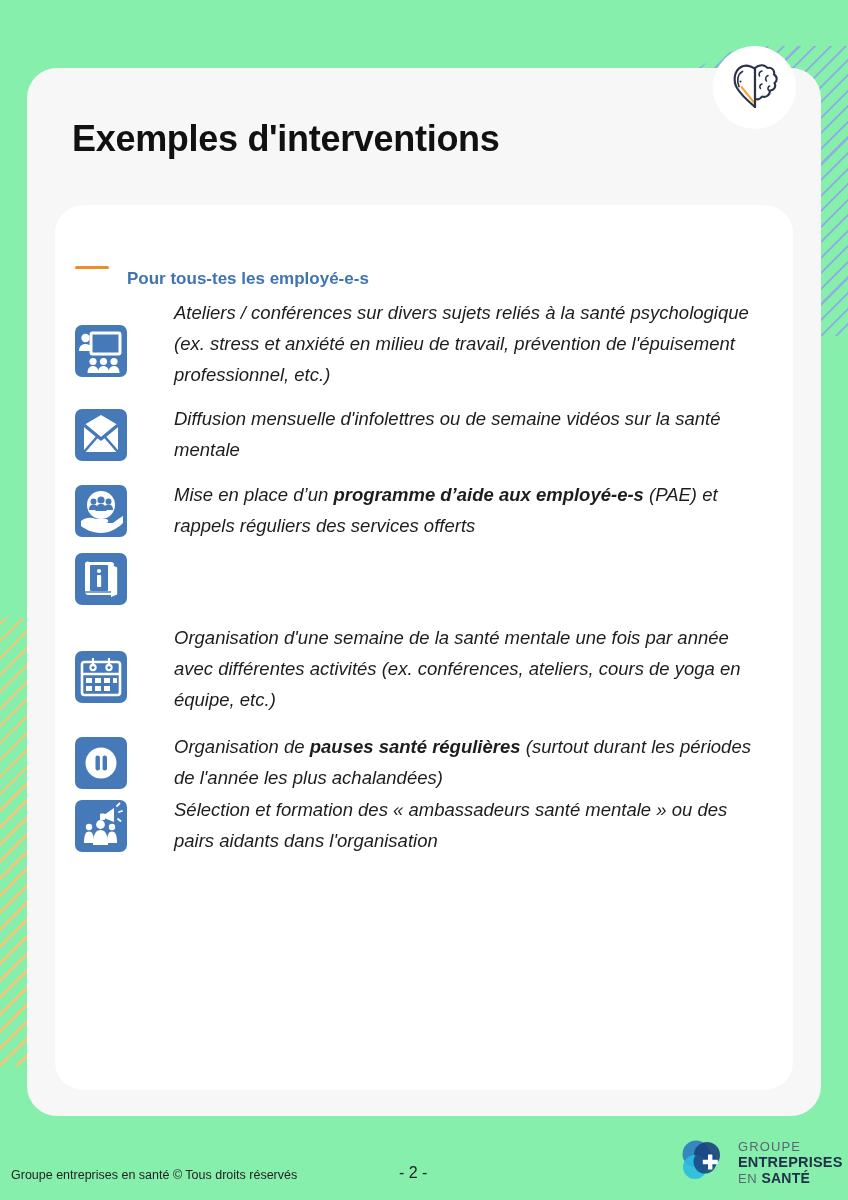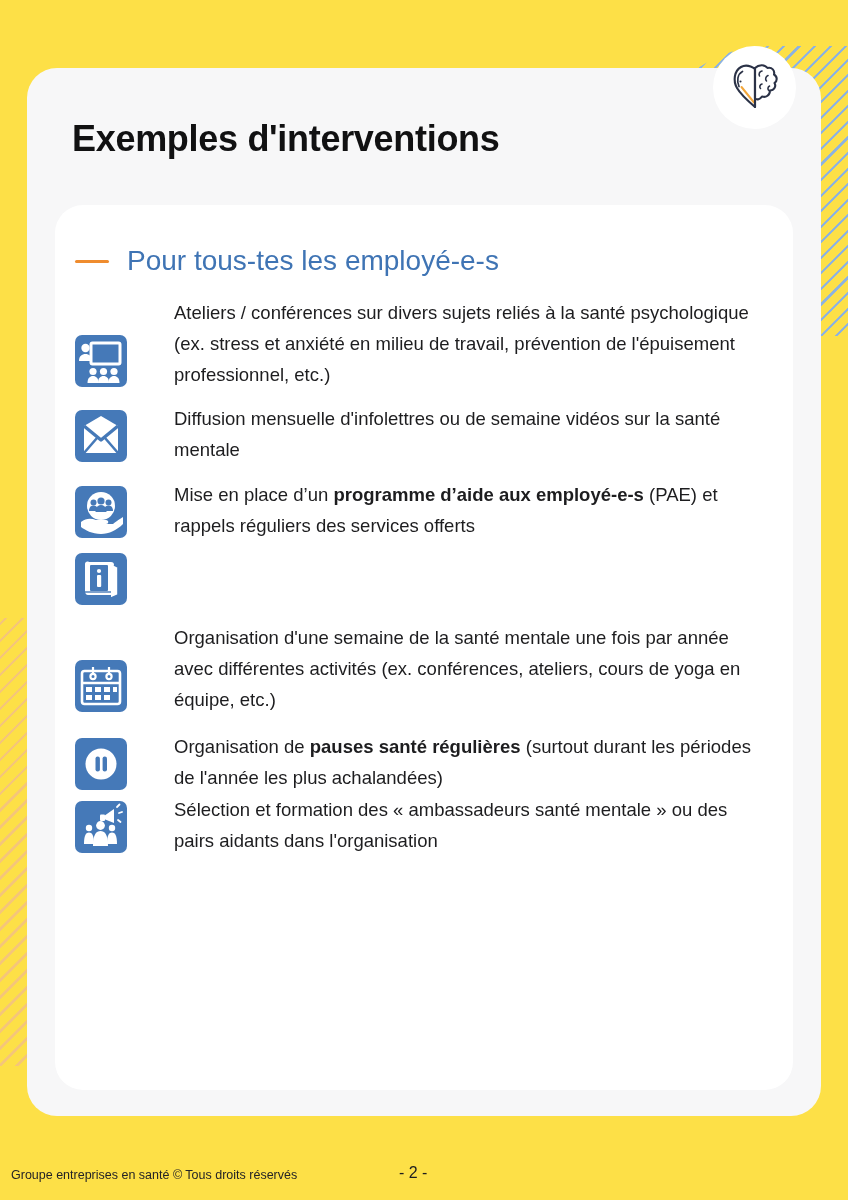--- a/index.html
+++ b/index.html
@@ -5,21 +5,21 @@
   * { margin:0; padding:0; box-sizing:border-box; }
   html, body {
     width:848px; height:1200px;
     background:#f4f4f4;
     font-family:"Liberation Sans", sans-serif;
     overflow:hidden;
   }
   #page {
     position:relative;
     width:848px; height:1200px;
-    background:#fde047;
+    background:#86efac;
   }
 
   
   .stripes-blue {
     position:absolute;
     left:640px; top:46px;
     width:260px; height:290px;
     border-top-left-radius:130px;
     background-image:repeating-linear-gradient(
         -45deg,
@@ -91,37 +91,39 @@
     display:flex; align-items:center;
     z-index:6;
   }
   .section-dash {
     width:34px; height:3px;
     background:#ef8c2e;
     margin-right:18px;
     border-radius:2px;
   }
   .section-title {
-    font-size:28px;
-    font-weight:normal;
+    font-size:17px;
+    font-weight:bold;
     color:#3f74b4;
     white-space:nowrap;
+    margin-top:24px;
   }
 
   
   .list {
     position:absolute;
     left:72px; top:296px;
     width:700px;
     z-index:6;
   }
   .list-item {
     display:flex;
-    align-items:flex-end;
+    align-items:center;
     margin-bottom:17px;
+    font-style:italic;
   }
   .item-icon {
     flex:0 0 58px;
     width:58px; height:58px;
     margin-right:44px;
     display:flex; align-items:center; justify-content:center;
   }
   .item-icon svg { display:block; }
   .item-text {
     flex:1;
@@ -339,14 +341,31 @@
         </svg>
       </span>
       <span class="item-text">Sélection et formation des « ambassadeurs santé mentale » ou des pairs aidants dans l'organisation</span>
     </div>
 
   </div>
 
   <div class="footer-copy">Groupe entreprises en santé © Tous droits réservés</div>
   <div class="footer-page">- 2 -</div>
 
+  <div class="footer-logo">
+    <span class="footer-logo-mark">
+      <svg width="54" height="46" viewBox="0 0 54 46">
+        <circle cx="20" cy="16" r="13.5" fill="#2e7fc1" opacity="0.92"></circle>
+        <circle cx="31" cy="17" r="13" fill="#1b3f7a" opacity="0.88"></circle>
+        <circle cx="19" cy="29" r="12" fill="#29bce0" opacity="0.88"></circle>
+        <circle cx="29" cy="24" r="11.5" fill="#1b4a86" opacity="0.9"></circle>
+        <rect x="32" y="16.5" width="4.4" height="15" rx="0.6" fill="#ffffff"></rect>
+        <rect x="26.8" y="21.8" width="15" height="4.4" rx="0.6" fill="#ffffff"></rect>
+      </svg>
+    </span>
+    <span class="footer-logo-text">
+      <div class="flt-1">GROUPE</div>
+      <div class="flt-2">ENTREPRISES</div>
+      <div class="flt-3"><span>EN </span><b>SANTÉ</b></div>
+    </span>
+  </div>
 
 </div>
 
 </body></html>

